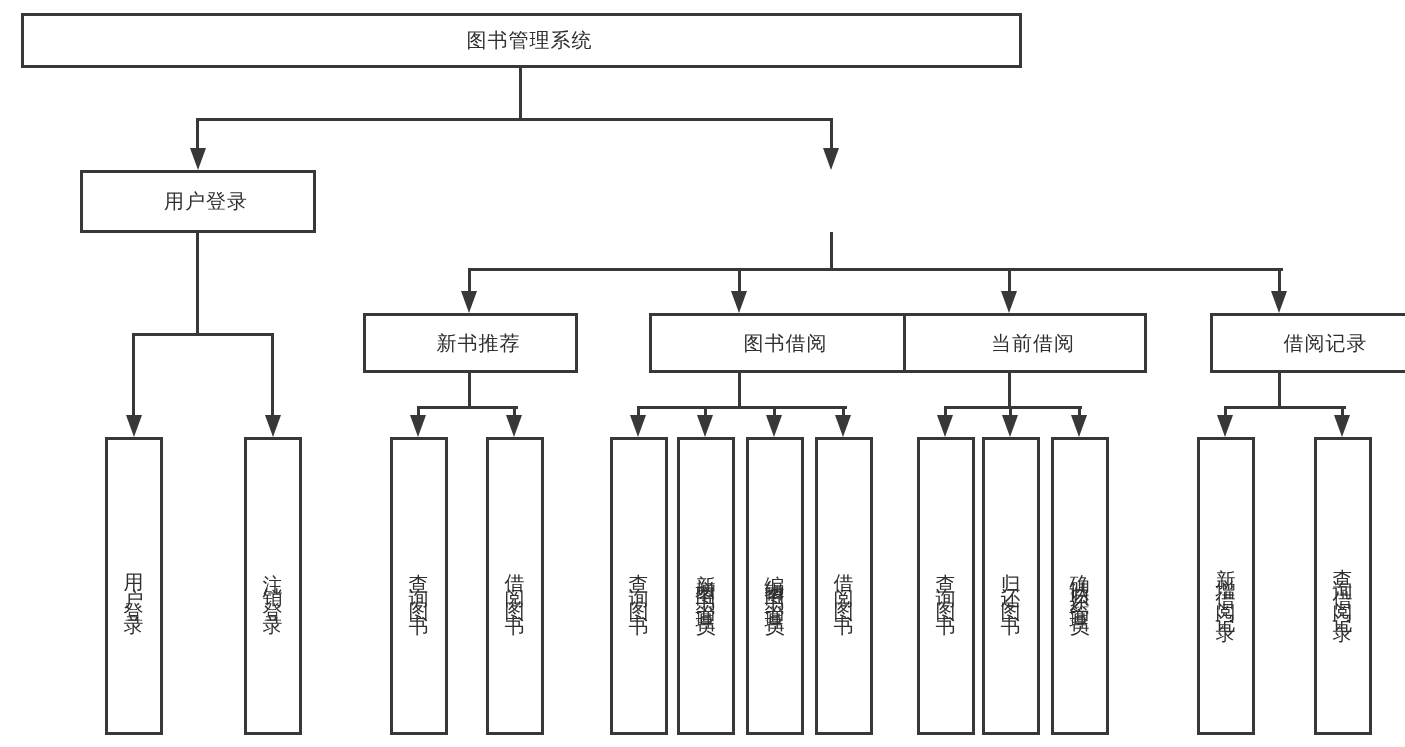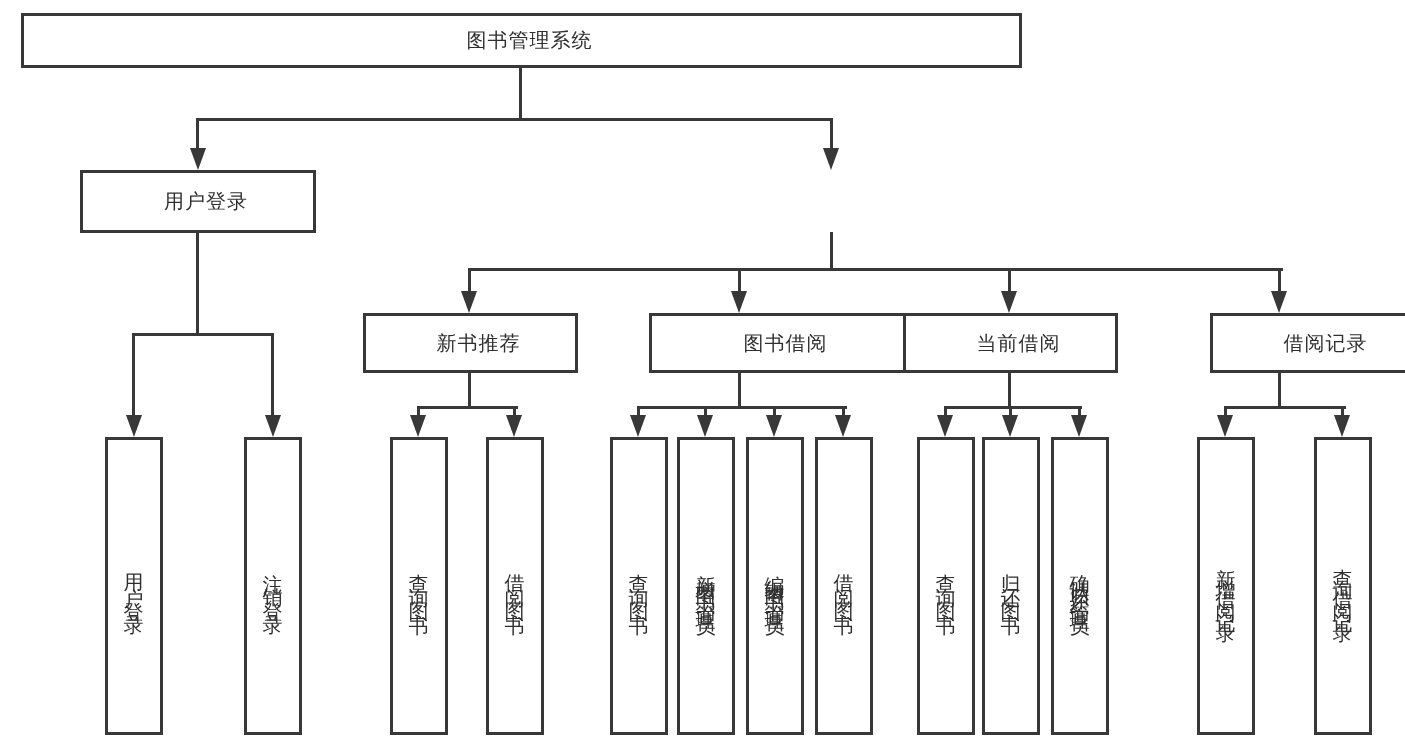--- a/index.html
+++ b/index.html
@@ -136,21 +136,21 @@
   <div class="box" style="left:80px;top:170px;width:236px;height:63px;">
     <span>用户登录</span>
   </div>
 
   <div class="box" style="left:363px;top:313px;width:215px;height:60px;">
     <span>新书推荐</span>
   </div>
   <div class="box" style="left:633px;top:313px;width:257px;height:60px;margin-left:16px;">
     <span>图书借阅</span>
   </div>
-  <div class="box" style="left:903px;top:313px;width:215px;height:60px;">
+  <div class="box" style="left:903px;top:313px;width:244px;height:60px;">
     <span>当前借阅</span>
   </div>
   <div class="box" style="left:1173px;top:313px;width:215px;height:60px;margin-left:37px;">
     <span>借阅记录</span>
   </div>
 
   <div class="vbox" style="left:105px;top:437px;width:58px;height:298px;">
     <span class="vlabel" style="letter-spacing: 14px;">用户登录</span>
   </div>
   <div class="vbox" style="left:244px;top:437px;width:58px;height:298px;">

